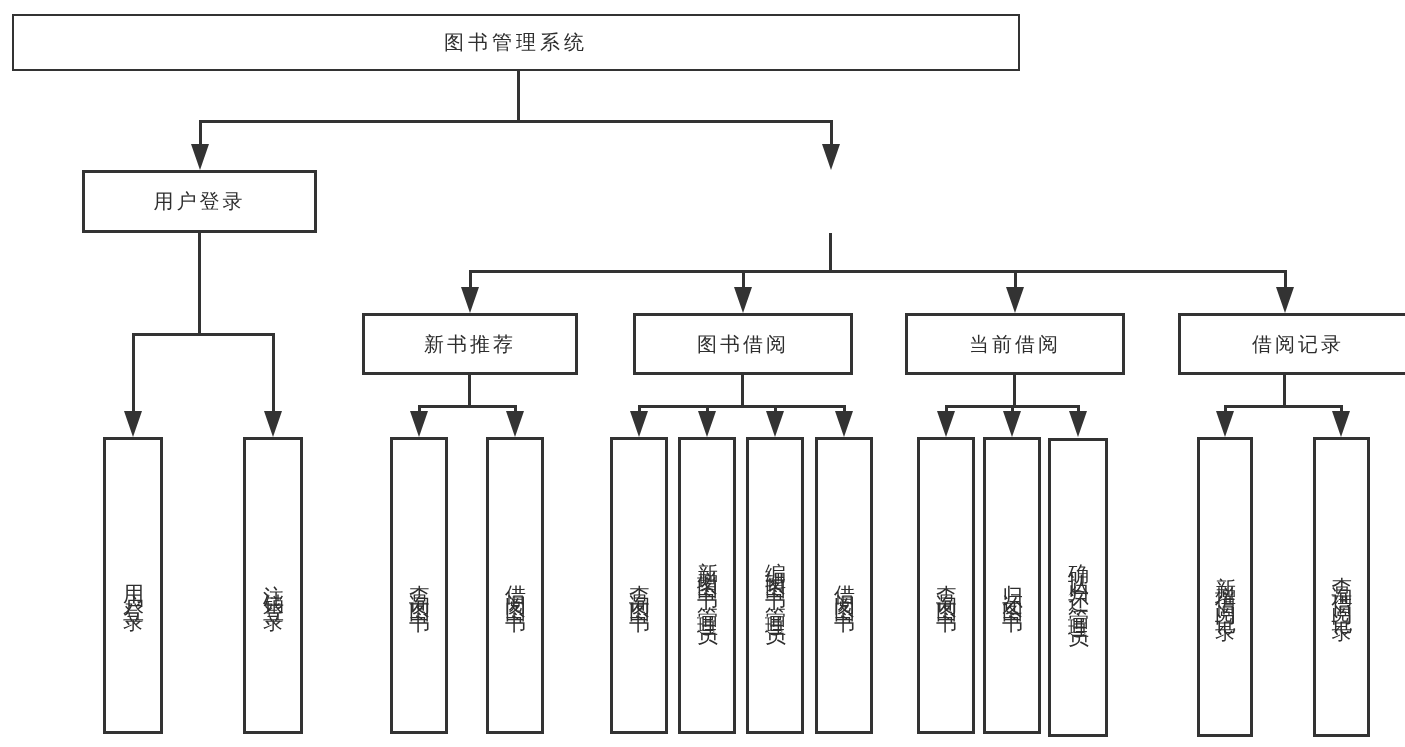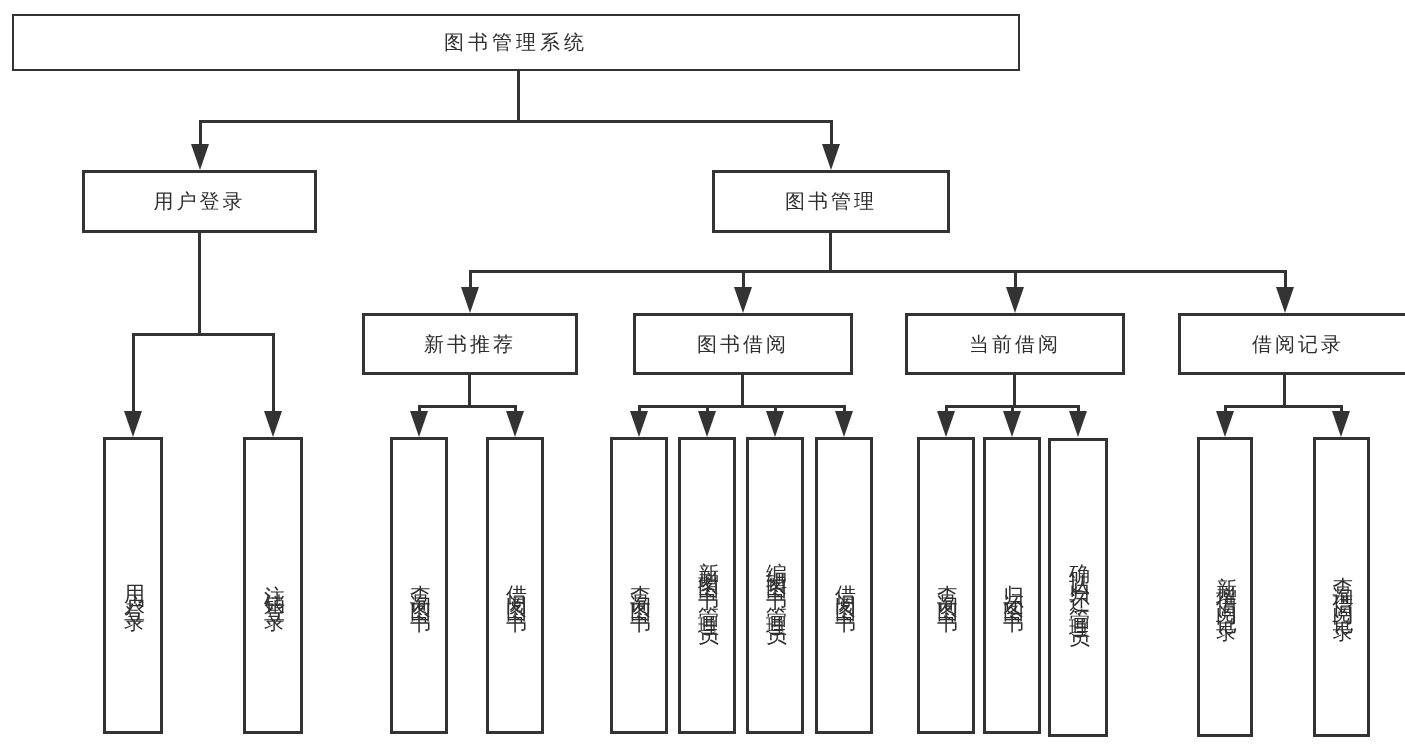--- a/index.html
+++ b/index.html
@@ -1,20 +1,20 @@
 <!DOCTYPE html>
 <html><head>
 <meta charset="utf-8">
 <style>
   html,body { margin:0; padding:0; background:#ffffff; }
   #canvas {
     position:relative;
     width:1405px; height:747px;
     background:#ffffff;
-    font-family:Liberation Mono, monospace;
+    font-family:Liberation Serif, serif;
     overflow:hidden;
   }
   .node {
     position:absolute;
     box-sizing:border-box;
     background:#ffffff;
     border:3px solid #333333;
     display:flex;
     align-items:center;
     justify-content:center;
@@ -56,21 +56,20 @@
   <div class="node root" style="left:12px; top:14px; width:1008px; height:57px;">图书管理系统</div>
 
   <div class="vl" style="left:517px; top:70px; height:52px;"></div>
   <div class="hl" style="left:199px; top:120px; width:634px;"></div>
   <div class="vl" style="left:199px; top:120px; height:30px;"></div>
   <div class="tri" style="left:191px; top:144px;"></div>
   <div class="vl" style="left:830px; top:120px; height:30px;"></div>
   <div class="tri" style="left:822px; top:144px;"></div>
 
   <div class="node hbox" style="left:82px; top:170px; width:235px; height:63px;">用户登录</div>
-  <div class="node hbox" style="left:712px; top:170px; width:238px; height:63px;">图书管理</div>
 
   <div class="vl" style="left:198px; top:233px; height:103px;"></div>
   <div class="hl" style="left:132px; top:333px; width:143px;"></div>
   <div class="vl" style="left:132px; top:333px; height:82px;"></div>
   <div class="tri" style="left:124px; top:411px;"></div>
   <div class="vl" style="left:272px; top:333px; height:82px;"></div>
   <div class="tri" style="left:264px; top:411px;"></div>
 
   <div class="vl" style="left:829px; top:233px; height:40px;"></div>
   <div class="hl" style="left:469px; top:270px; width:818px;"></div>

